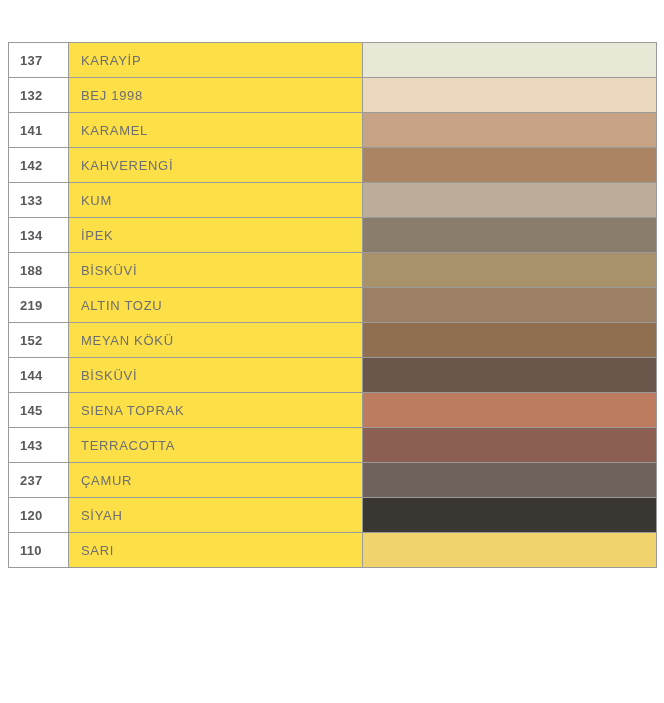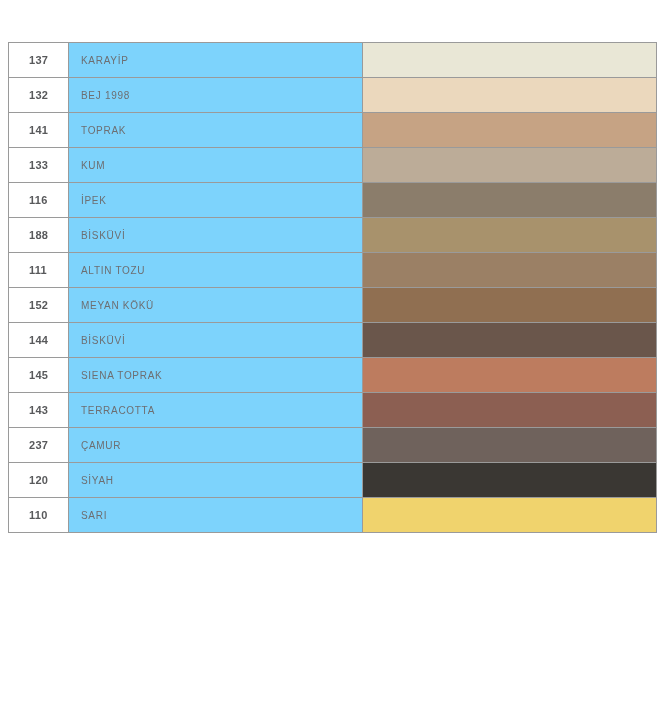--- a/index.html
+++ b/index.html
@@ -33,34 +33,34 @@
   .color-table col.col-name  { width: 294px; }
   .color-table col.col-swatch{ width: 294px; }
 
   .color-table td {
     border: 1px solid #9a9a9a;
     height: 34px;
     padding: 0;
     vertical-align: middle;
   }
   td.cell-code {
-    font-size: 11px;
+    font-size: 13px;
     font-weight: bold;
     color: #58595b;
     letter-spacing: 0.3px;
-    padding-left: 20px;
+    padding-left: 11px;
     background: #ffffff;
   }
   td.cell-name {
-    font-size: 10px;
+    font-size: 13px;
     font-weight: normal;
     color: #6d6e71;
     letter-spacing: 0.7px;
     padding-left: 12px;
-    background: #7dd3fc;
+    background: #fde047;
   }
   td.cell-swatch {
     padding: 0;
   }
   .swatch-fill {
     display: block;
     width: 100%;
     height: 34px;
   }
 </style>
@@ -84,48 +84,55 @@
         </tr>
         <tr class="color-row">
           <td class="cell-code">132</td>
           <td class="cell-name">BEJ 1998</td>
           <td class="cell-swatch">
             <span class="swatch-fill" style="background-color: rgb(235, 216, 189);"></span>
           </td>
         </tr>
         <tr class="color-row">
           <td class="cell-code">141</td>
-          <td class="cell-name">TOPRAK</td>
+          <td class="cell-name">KARAMEL</td>
           <td class="cell-swatch">
             <span class="swatch-fill" style="background-color: rgb(198, 163, 132);"></span>
+          </td>
+        </tr>
+        <tr class="color-row">
+          <td class="cell-code">142</td>
+          <td class="cell-name">KAHVERENGİ</td>
+          <td class="cell-swatch">
+            <span class="swatch-fill" style="background-color: rgb(171, 132, 99);"></span>
           </td>
         </tr>
         <tr class="color-row">
           <td class="cell-code">133</td>
           <td class="cell-name">KUM</td>
           <td class="cell-swatch">
             <span class="swatch-fill" style="background-color: rgb(188, 172, 152);"></span>
           </td>
         </tr>
         <tr class="color-row">
-          <td class="cell-code">116</td>
+          <td class="cell-code">134</td>
           <td class="cell-name">İPEK</td>
           <td class="cell-swatch">
             <span class="swatch-fill" style="background-color: rgb(139, 125, 107);"></span>
           </td>
         </tr>
         <tr class="color-row">
           <td class="cell-code">188</td>
           <td class="cell-name">BİSKÜVİ</td>
           <td class="cell-swatch">
             <span class="swatch-fill" style="background-color: rgb(168, 146, 108);"></span>
           </td>
         </tr>
         <tr class="color-row">
-          <td class="cell-code">111</td>
+          <td class="cell-code">219</td>
           <td class="cell-name">ALTIN TOZU</td>
           <td class="cell-swatch">
             <span class="swatch-fill" style="background-color: rgb(155, 128, 101);"></span>
           </td>
         </tr>
         <tr class="color-row">
           <td class="cell-code">152</td>
           <td class="cell-name">MEYAN KÖKÜ</td>
           <td class="cell-swatch">
             <span class="swatch-fill" style="background-color: rgb(144, 111, 81);"></span>

